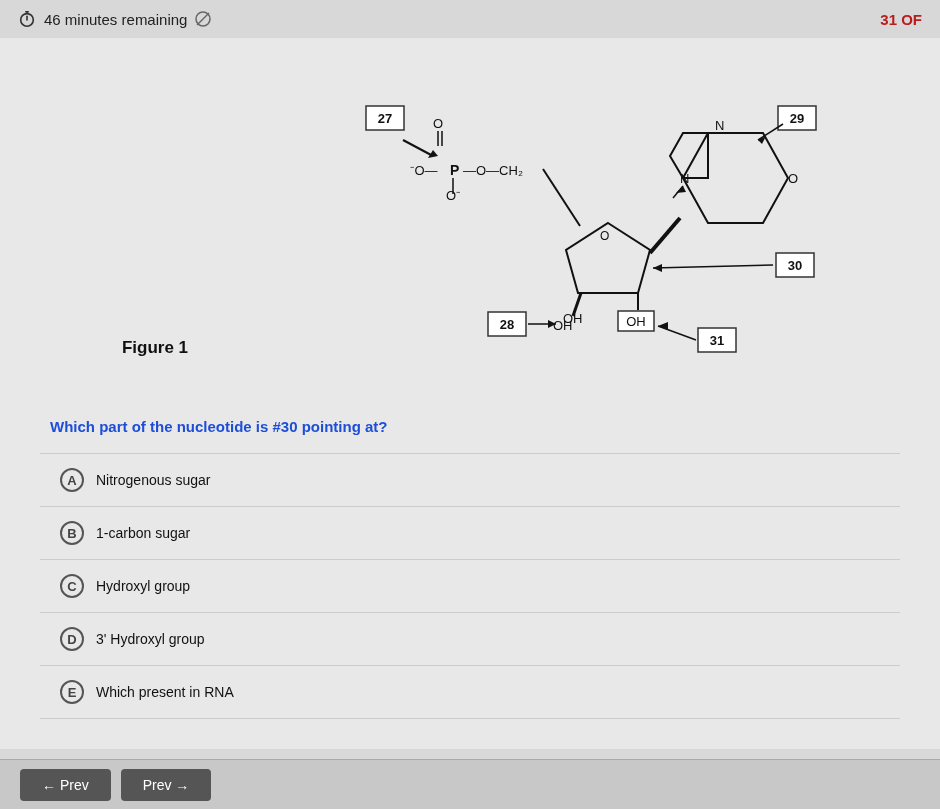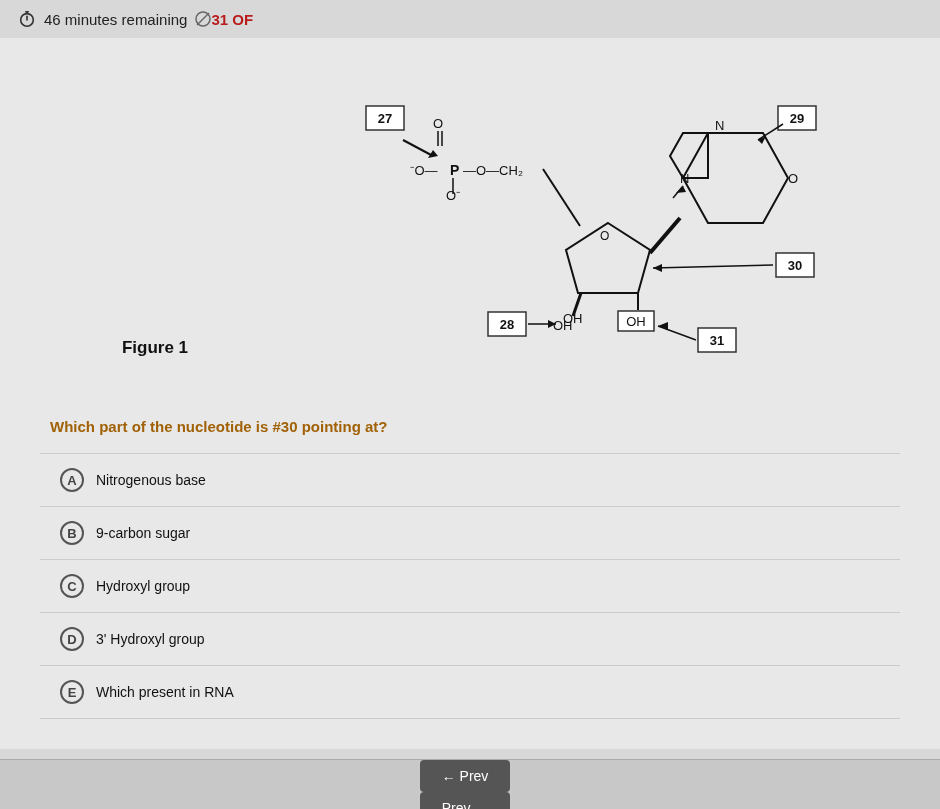--- a/index.html
+++ b/index.html
@@ -9,20 +9,21 @@
       background: #d8d8d8;
       width: 940px;
       min-height: 809px;
       position: relative;
       overflow-x: hidden;
     }
 
     
     .top-bar {
       display: flex;
+      justify-content: space-between;
       align-items: center;
       padding: 10px 18px;
       background: #d8d8d8;
     }
 
     .timer-area {
       display: flex;
       align-items: center;
       gap: 8px;
       font-size: 15px;
@@ -67,21 +68,21 @@
 
     
     .diagram-wrapper {
       position: relative;
     }
 
     
     .question-text {
       font-size: 15px;
       font-weight: 700;
-      color: #a16207;
+      color: #1d4ed8;
       margin-bottom: 18px;
       padding: 0 0 0 10px;
     }
 
     
     .options-list {
       list-style: none;
       padding: 0;
       margin: 0;
     }
@@ -127,21 +128,20 @@
     .bottom-bar {
       height: 50px;
       background: #c8c8c8;
       border-top: 1px solid #aaa;
       display: flex;
       align-items: center;
       padding: 0 20px;
       position: fixed;
       bottom: 0;
       width: 940px;
-      flex-direction: column;
     }
 
     .nav-btn {
       padding: 8px 22px;
       background: #555;
       color: #fff;
       border: none;
       border-radius: 4px;
       font-size: 14px;
       cursor: pointer;
@@ -255,25 +255,25 @@
 
       </svg>
     </div>
   </div>
 
   <div class="question-text">Which part of the nucleotide is #30 pointing at?</div>
 
   <ul class="options-list">
     <li class="option-item">
       <span class="option-circle">A</span>
-      <span class="option-text">Nitrogenous base</span>
+      <span class="option-text">Nitrogenous sugar</span>
     </li>
     <li class="option-item">
       <span class="option-circle">B</span>
-      <span class="option-text">9-carbon sugar</span>
+      <span class="option-text">1-carbon sugar</span>
     </li>
     <li class="option-item">
       <span class="option-circle">C</span>
       <span class="option-text">Hydroxyl group</span>
     </li>
     <li class="option-item">
       <span class="option-circle">D</span>
       <span class="option-text">3' Hydroxyl group</span>
     </li>
     <li class="option-item">

